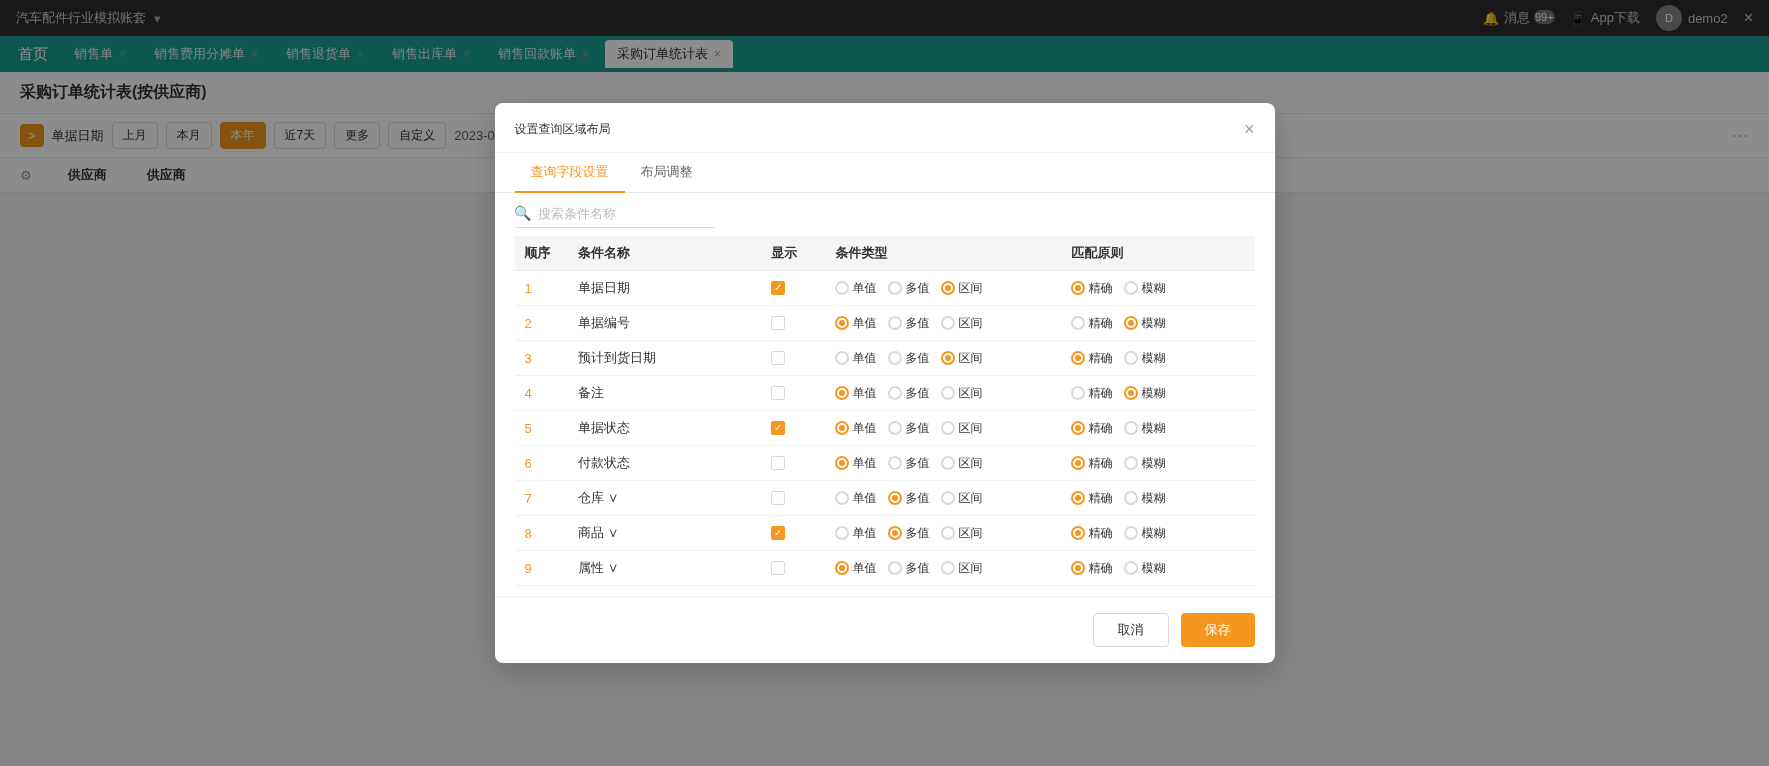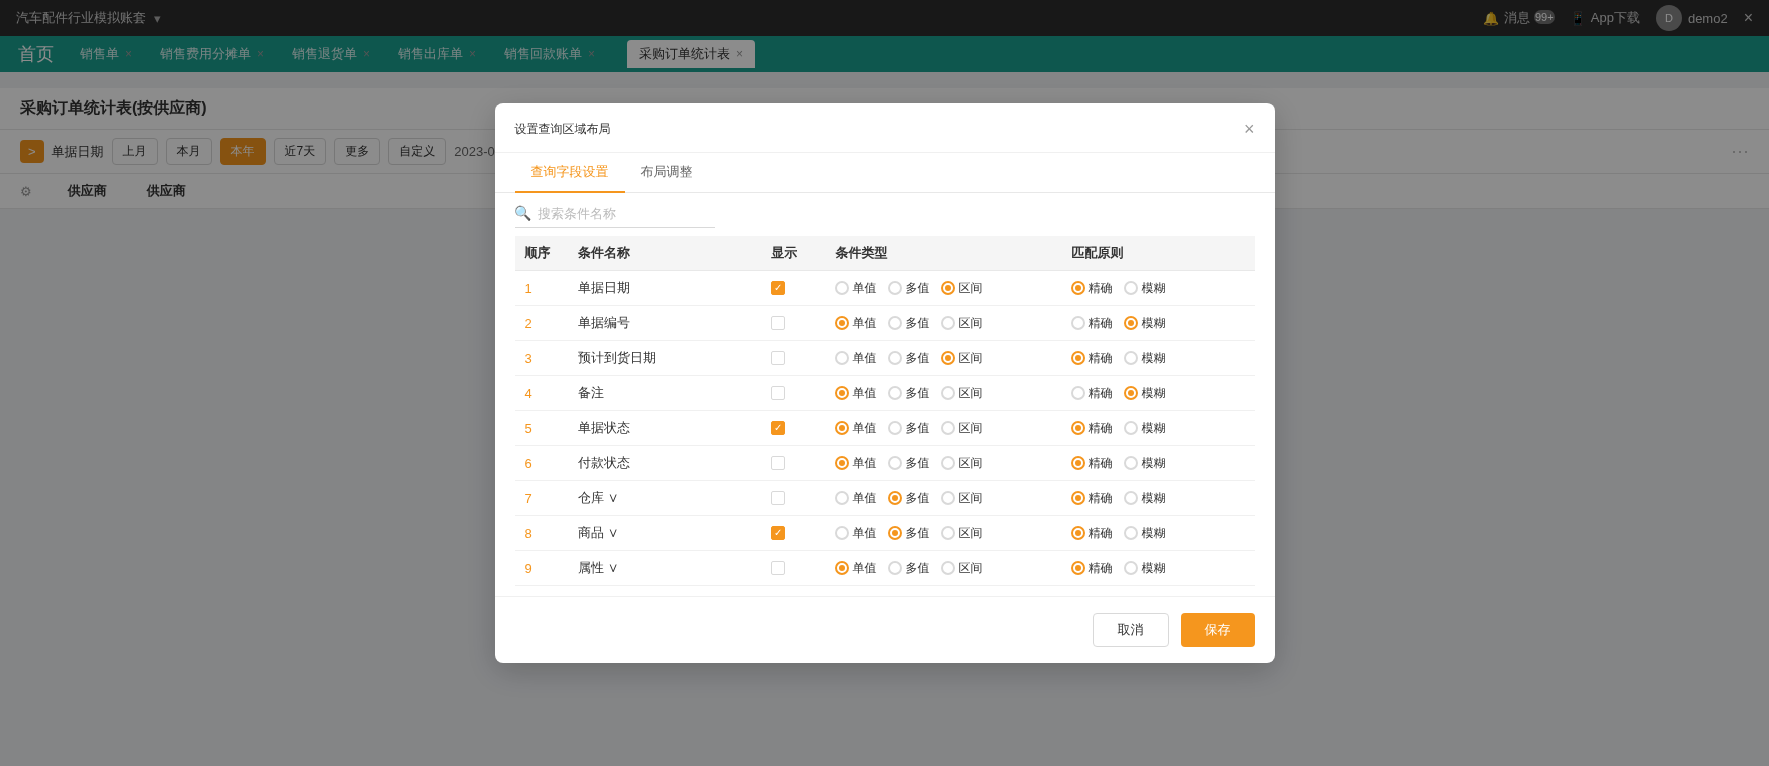--- a/index.html
+++ b/index.html
@@ -36,33 +36,32 @@
       height: 28px;
       padding: 0 12px;
       border-radius: 4px 4px 0 0;
       display: flex;
       align-items: center;
       gap: 6px;
       cursor: pointer;
       font-size: 13px;
       color: rgba(255,255,255,0.85);
     }
-    .tab-item.active { background: #fff; color: #333; margin-left: 16px; }
+    .tab-item.active { background: #fff; color: #333; }
     .tab-item .tab-close { font-size: 12px; color: #999; cursor: pointer; }
-    .tab-home { color: #fff; font-size: 18px; padding: 0 10px; text-align: center; }
+    .tab-home { color: #fff; font-size: 15px; padding: 0 10px; text-align: center; }
 
     
     .page-header {
       background: #fff;
       padding: 10px 20px;
       display: flex;
       align-items: center;
       justify-content: space-between;
       border-bottom: 1px solid #e8e8e8;
-      margin-top: 16px;
     }
     .page-title { font-size: 16px; font-weight: bold; color: #333; }
     .header-actions { display: flex; align-items: center; gap: 10px; }
     .btn-outline { border: 1px solid #d9d9d9; background: #fff; padding: 5px 12px; border-radius: 4px; cursor: pointer; font-size: 13px; color: #333; }
     .btn-orange { background: #f5961e; color: #fff; border: none; padding: 5px 16px; border-radius: 4px; cursor: pointer; font-size: 13px; }
 
     
     .filter-bar {
       background: #fff;
       padding: 8px 20px;

